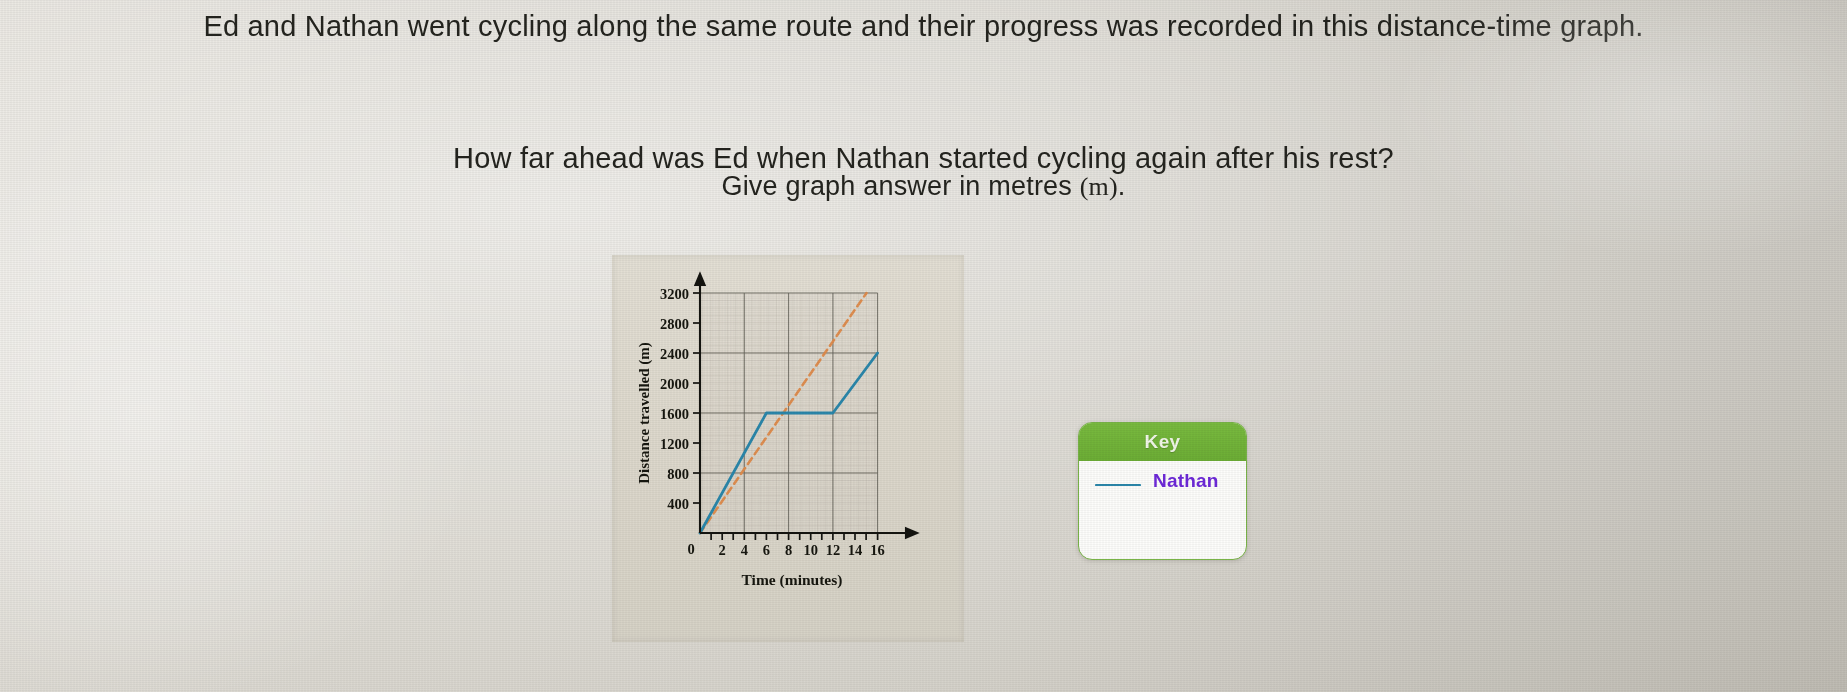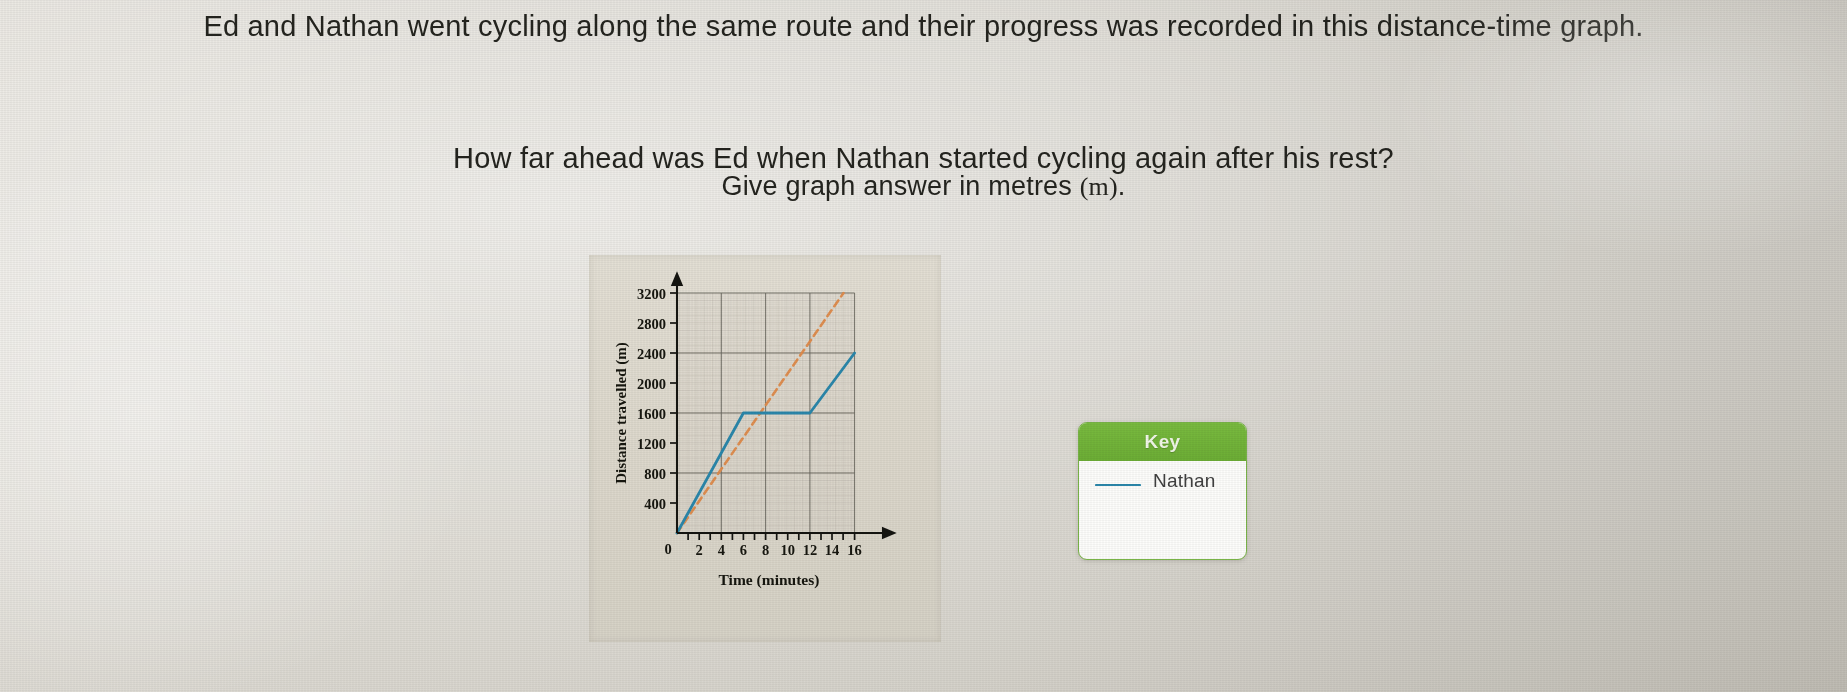--- a/index.html
+++ b/index.html
@@ -75,21 +75,21 @@
     letter-spacing: 0.2px;
   }
   .serif-m {
     font-family: "Liberation Serif", serif;
     font-size: 26px;
   }
 
   
   #figure {
     position: absolute;
-    left: 589px;
+    left: 612px;
     top: 255px;
     width: 352px;
     height: 387px;
     background: linear-gradient(175deg, #e4e0d5 0%, #ded9cd 45%, #d6d2c6 100%);
     box-shadow: 0 0 6px rgba(140,135,125,0.25) inset;
   }
   #plot-wrap {
     position: absolute;
     left: 0;
     top: 0;
@@ -98,21 +98,21 @@
   }
   svg#graph { display: block; }
 
   
   #key-box {
     position: absolute;
     left: 1078px;
     top: 422px;
     width: 167px;
     height: 136px;
-    border-radius: 9px;
+    border-radius: 14px;
     background: #fdfdfb;
     border: 1.5px solid #7ab648;
     box-shadow: 0 1px 4px rgba(110,105,95,0.30);
     overflow: hidden;
   }
   #key-title {
     height: 38px;
     line-height: 38px;
     text-align: center;
     background: linear-gradient(180deg, #79bb3f 0%, #6cae35 100%);
@@ -130,22 +130,22 @@
   }
   .key-swatch {
     width: 46px;
     height: 10px;
     margin-right: 12px;
     flex: 0 0 auto;
     position: relative;
   }
   .key-label {
     font-size: 19px;
-    font-weight: normal;
-    color: #404040;
+    font-weight: bold;
+    color: #6d28d9;
     letter-spacing: 0.2px;
   }
   
   #glare {
     position: absolute;
     left: -80px;
     top: 180px;
     width: 560px;
     height: 520px;
     background: radial-gradient(ellipse at 40% 45%, rgba(255,255,255,0.42) 0%, rgba(255,255,255,0.16) 45%, rgba(255,255,255,0) 72%);

